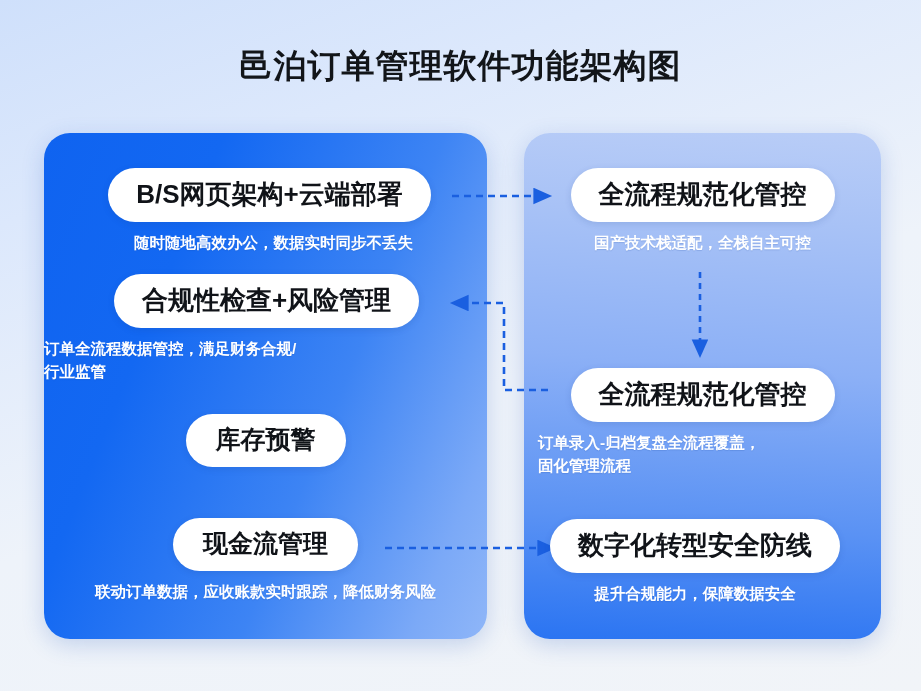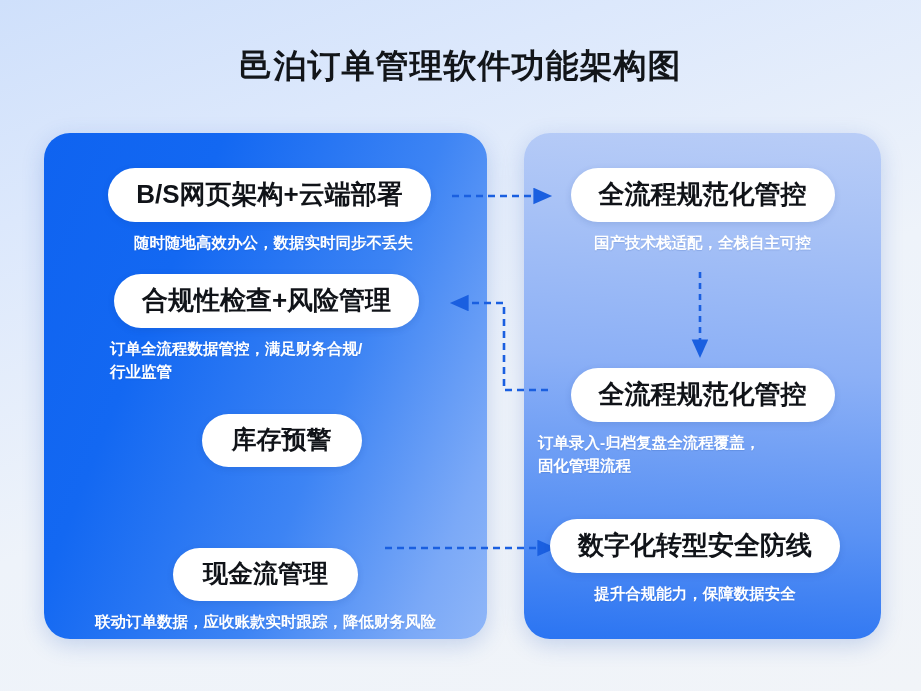--- a/index.html
+++ b/index.html
@@ -92,25 +92,25 @@
 
   .desc-center { text-align: center; }
   .desc-left   { text-align: left; align-self: flex-start; }
 
   
   #feat-bs        { left: 48px;  top: 168px; width: 451px; align-items: center; }
   #feat-bs .pill  { margin-left: -8px; }
 
   #feat-compliance      { left: 44px; top: 274px; width: 443px; }
   #feat-compliance .pill{ margin-left: 2px; }
-  #feat-compliance .desc{ margin-left: 66px; }
+  #feat-compliance .desc{ }
 
-  #feat-inventory { left: 60px; top: 414px; width: 443px; }
+  #feat-inventory { left: 44px; top: 414px; width: 443px; }
 
-  #feat-cashflow  { left: 44px; top: 548px; width: 443px; }
+  #feat-cashflow  { left: 44px; top: 518px; width: 443px; }
 
   
   #feat-encrypt   { left: 524px; top: 168px; width: 357px; }
   #feat-process   { left: 524px; top: 368px; width: 357px; }
   #feat-process .desc { margin-left: 14px; }
   #feat-security  { left: 524px; top: 519px; width: 342px; }
 
   
   #connectors {
     position: absolute;

